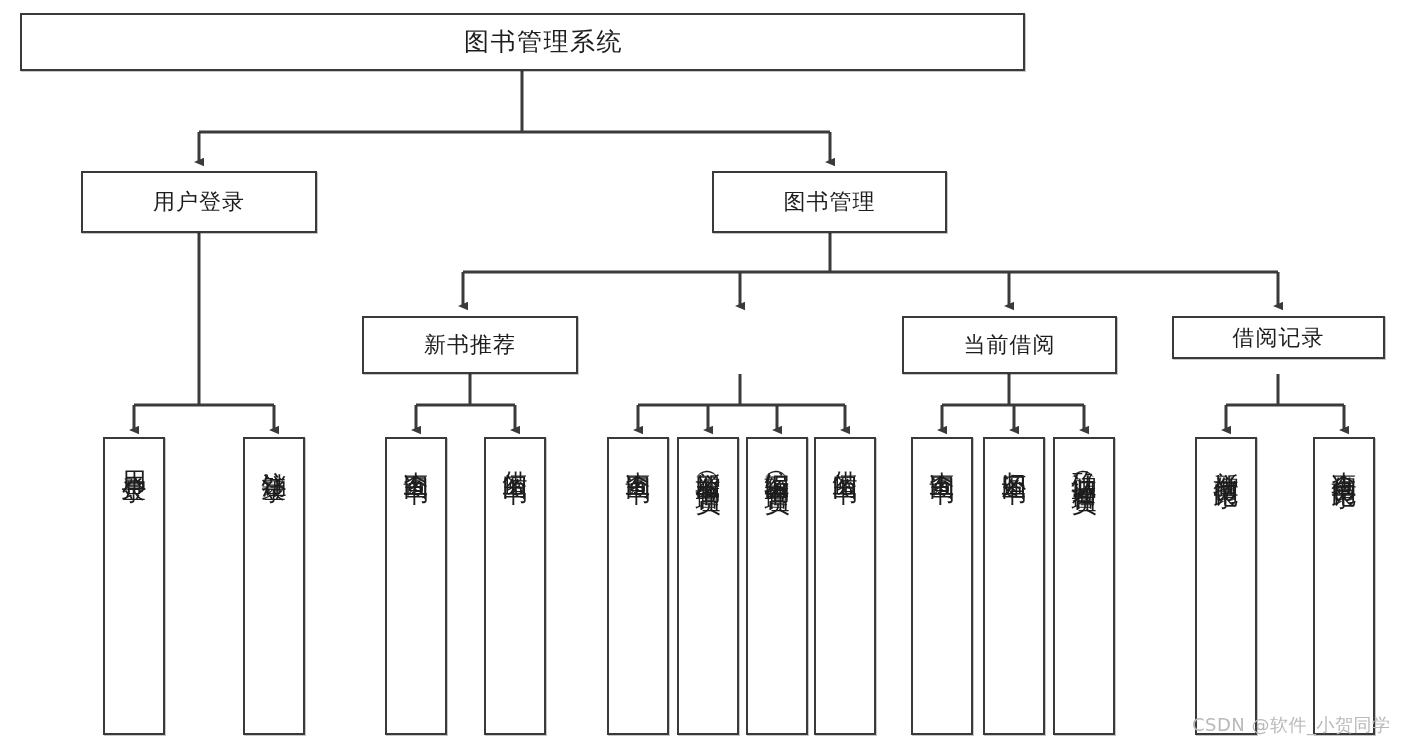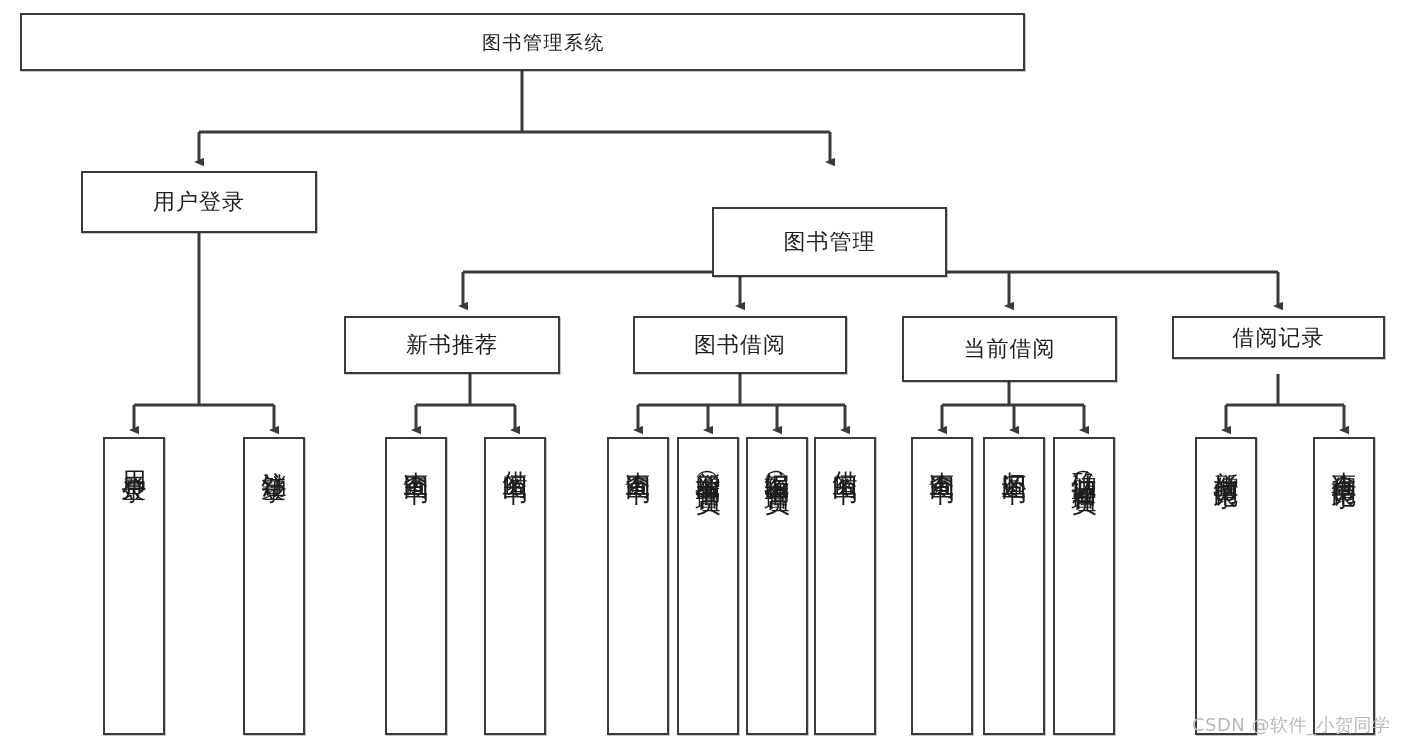--- a/index.html
+++ b/index.html
@@ -39,21 +39,21 @@
     text-align: center;
     line-height: 1.18;
     white-space: nowrap;
   }
   
   .node.h .label {
     font-size: 22px;
     letter-spacing: 1px;
   }
   .node.root .label {
-    font-size: 19px;
+    font-size: 25px;
     letter-spacing: 1.5px;
     margin-left: 42px;
   }
   
   .node.v {
     align-items: flex-start;
     padding-top: 12px;
   }
   .node.v .label {
     writing-mode: vertical-rl;
@@ -128,31 +128,28 @@
     </g>
   </svg>
 
   <div class="node h root" style="left:20px; top:13px; width:1005px; height:58px;">
     <span class="label">图书管理系统</span>
   </div>
 
   <div class="node h" style="left:81px; top:171px; width:236px; height:62px;">
     <span class="label">用户登录</span>
   </div>
-  <div class="node h" style="left:712px; top:171px; width:235px; height:70px;margin-top:36px;">
+  <div class="node h" style="left:712px; top:171px; width:235px; height:62px;">
     <span class="label">图书管理</span>
   </div>
 
-  <div class="node h" style="left:344px; top:316px; width:216px; height:58px;">
+  <div class="node h" style="left:362px; top:316px; width:216px; height:58px;">
     <span class="label">新书推荐</span>
   </div>
-  <div class="node h" style="left:633px; top:316px; width:214px; height:58px;">
-    <span class="label">图书借阅</span>
-  </div>
-  <div class="node h" style="left:902px; top:316px; width:215px; height:66px;">
+  <div class="node h" style="left:902px; top:316px; width:215px; height:58px;">
     <span class="label">当前借阅</span>
   </div>
   <div class="node h" style="left:1172px; top:316px; width:213px; height:43px;">
     <span class="label">借阅记录</span>
   </div>
 
   <div class="node v" style="left:103px; top:437px; width:62px; height:298px;">
     <span class="label">用户登录</span>
   </div>
   <div class="node v" style="left:243px; top:437px; width:62px; height:298px;">

